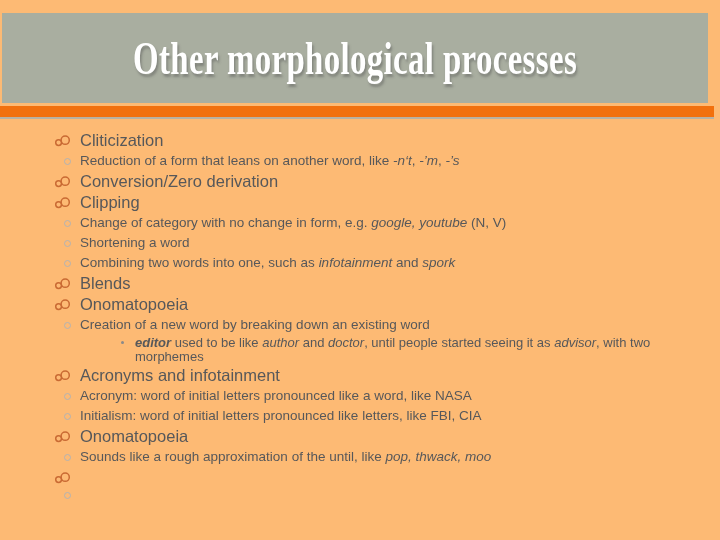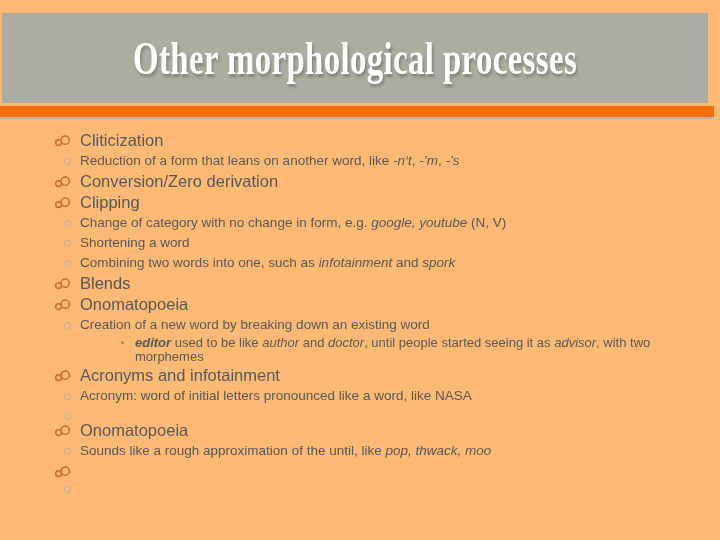--- a/index.html
+++ b/index.html
@@ -190,20 +190,21 @@
           </svg>
         </span>
         <span class="txt"><span>Acronyms and infotainment</span></span>
       </div>
       <div class="row level2">
         <span class="bullet b2"></span>
         <span class="txt"><span>Acronym: word of initial letters pronounced like a word, like NASA</span></span>
       </div>
       <div class="row level2">
         <span class="bullet b2"></span>
+        <span class="txt"><span>Initialism: word of initial letters pronounced like letters, like FBI, CIA</span></span>
       </div>
       <div class="row level1">
         <span class="bullet b1">
           <svg width="17" height="14" viewBox="0 0 17 14">
             <circle cx="4.6" cy="8.6" r="2.9" fill="none" stroke="#c96a33" stroke-width="1.5"></circle>
             <circle cx="11.2" cy="6.2" r="4.1" fill="none" stroke="#c96a33" stroke-width="1.5"></circle>
           </svg>
         </span>
         <span class="txt"><span>Onomatopoeia</span></span>
       </div>

